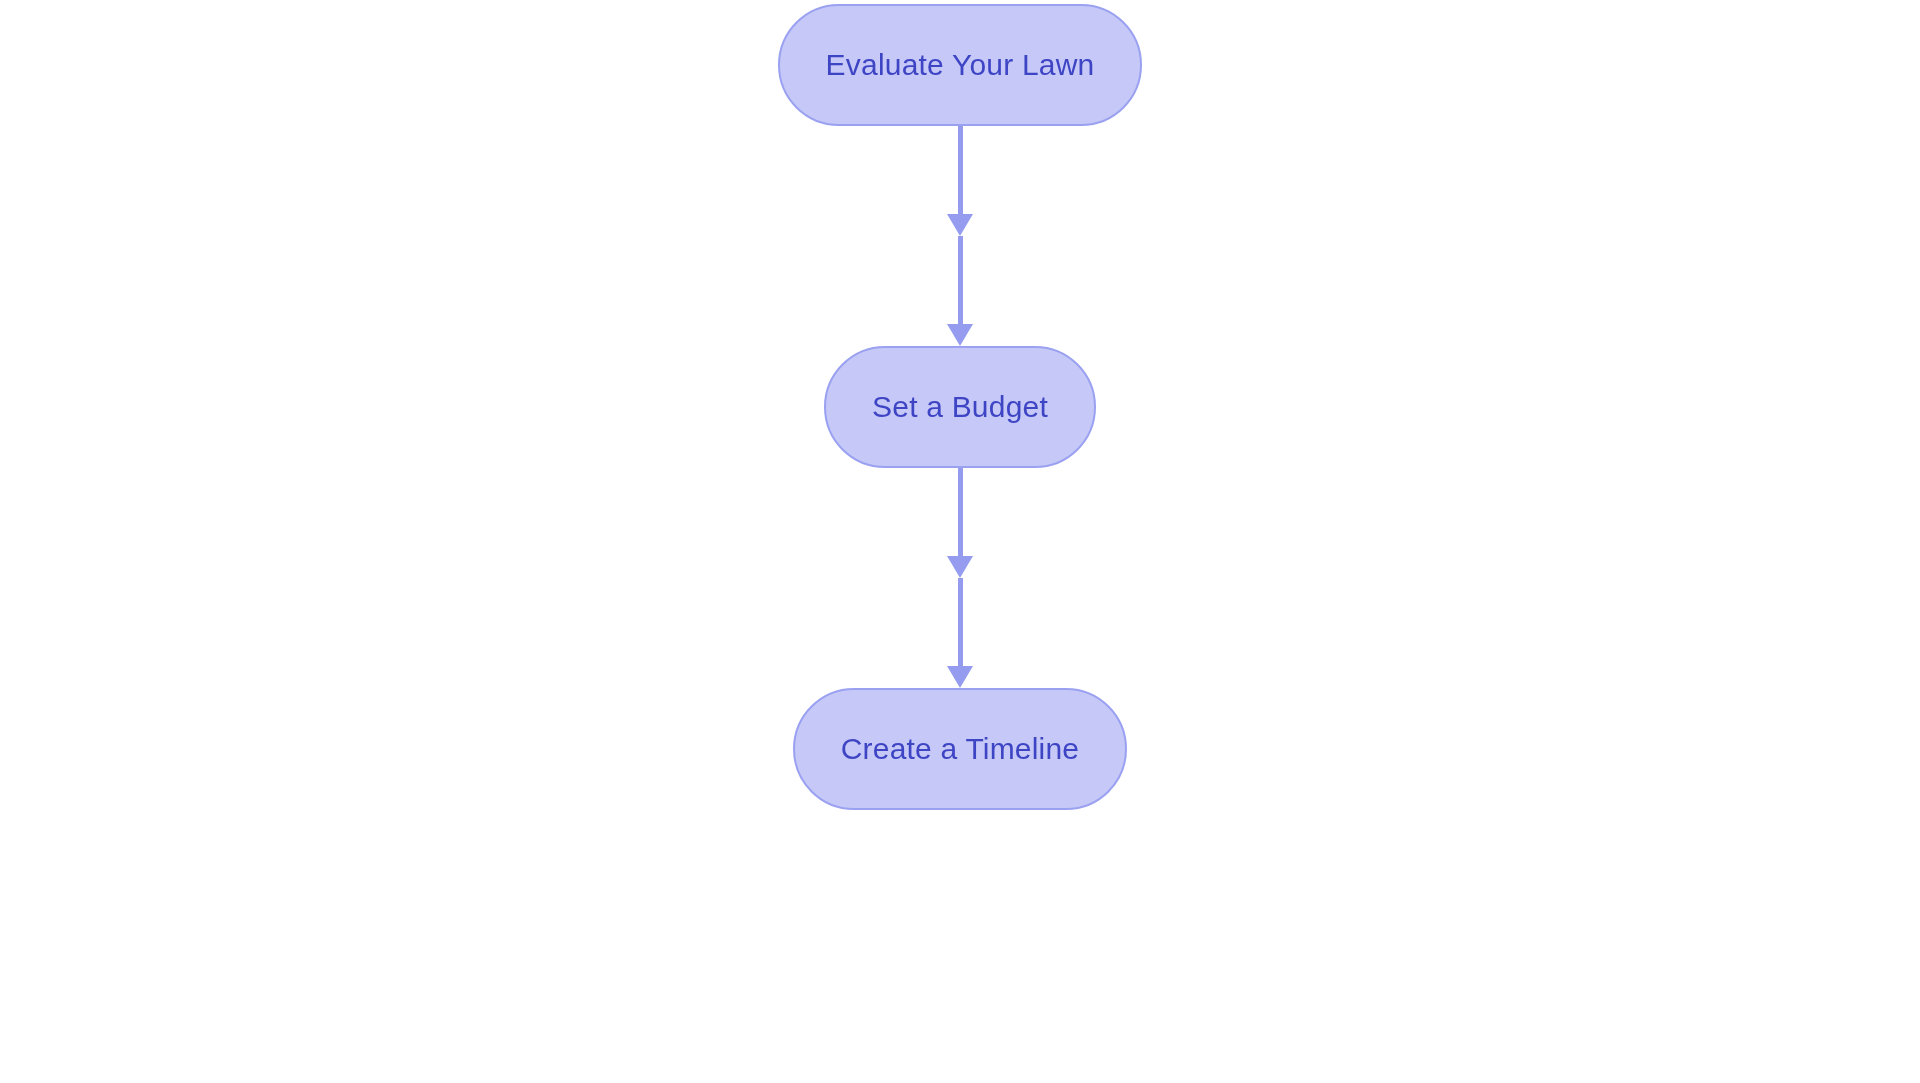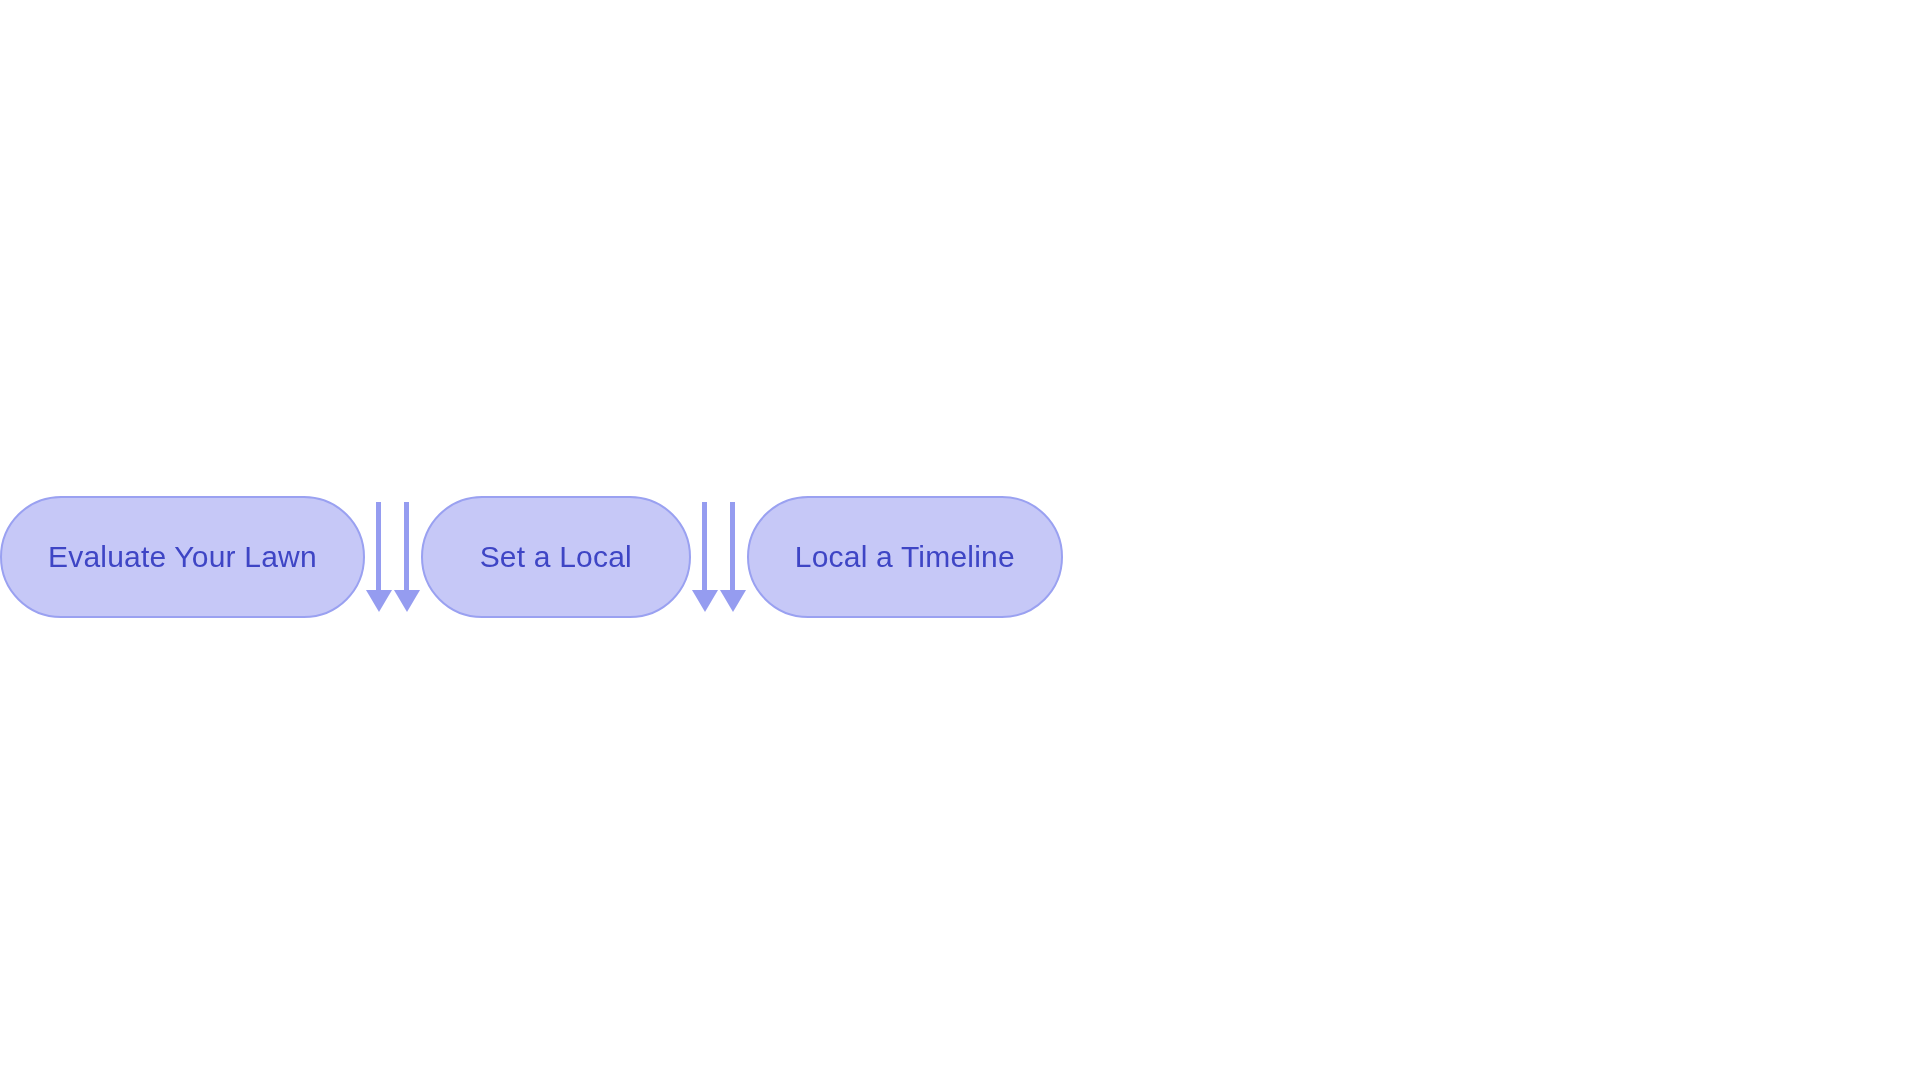--- a/index.html
+++ b/index.html
@@ -13,23 +13,23 @@
   html, body {
     width: 1920px;
     height: 1083px;
     background: var(--background);
     overflow: hidden;
     font-family: "Liberation Sans", "DejaVu Sans", sans-serif;
   }
   .flowchart {
     width: 100%;
     height: 100%;
-    padding-top: 31px;
+    padding-top: 4px;
     display: flex;
-    flex-direction: row;
+    flex-direction: column;
     align-items: center;
   }
   .node {
     height: 122px;
     padding: 0 46px;
     min-width: 270px;
     display: flex;
     align-items: center;
     justify-content: center;
     background: var(--node-fill);
@@ -79,31 +79,31 @@
     <span class="arrow-head"></span>
   </div>
 
 
   <div class="arrow">
     <span class="arrow-stem"></span>
     <span class="arrow-head"></span>
   </div>
 
   <div class="node">
-    <span class="node-label">Set a Local</span>
+    <span class="node-label">Set a Budget</span>
   </div>
 
   <div class="arrow">
     <span class="arrow-stem"></span>
     <span class="arrow-head"></span>
   </div>
 
 
   <div class="arrow">
     <span class="arrow-stem"></span>
     <span class="arrow-head"></span>
   </div>
 
   <div class="node">
-    <span class="node-label">Local a Timeline</span>
+    <span class="node-label">Create a Timeline</span>
   </div>
 
 </div>
 
 </body></html>

